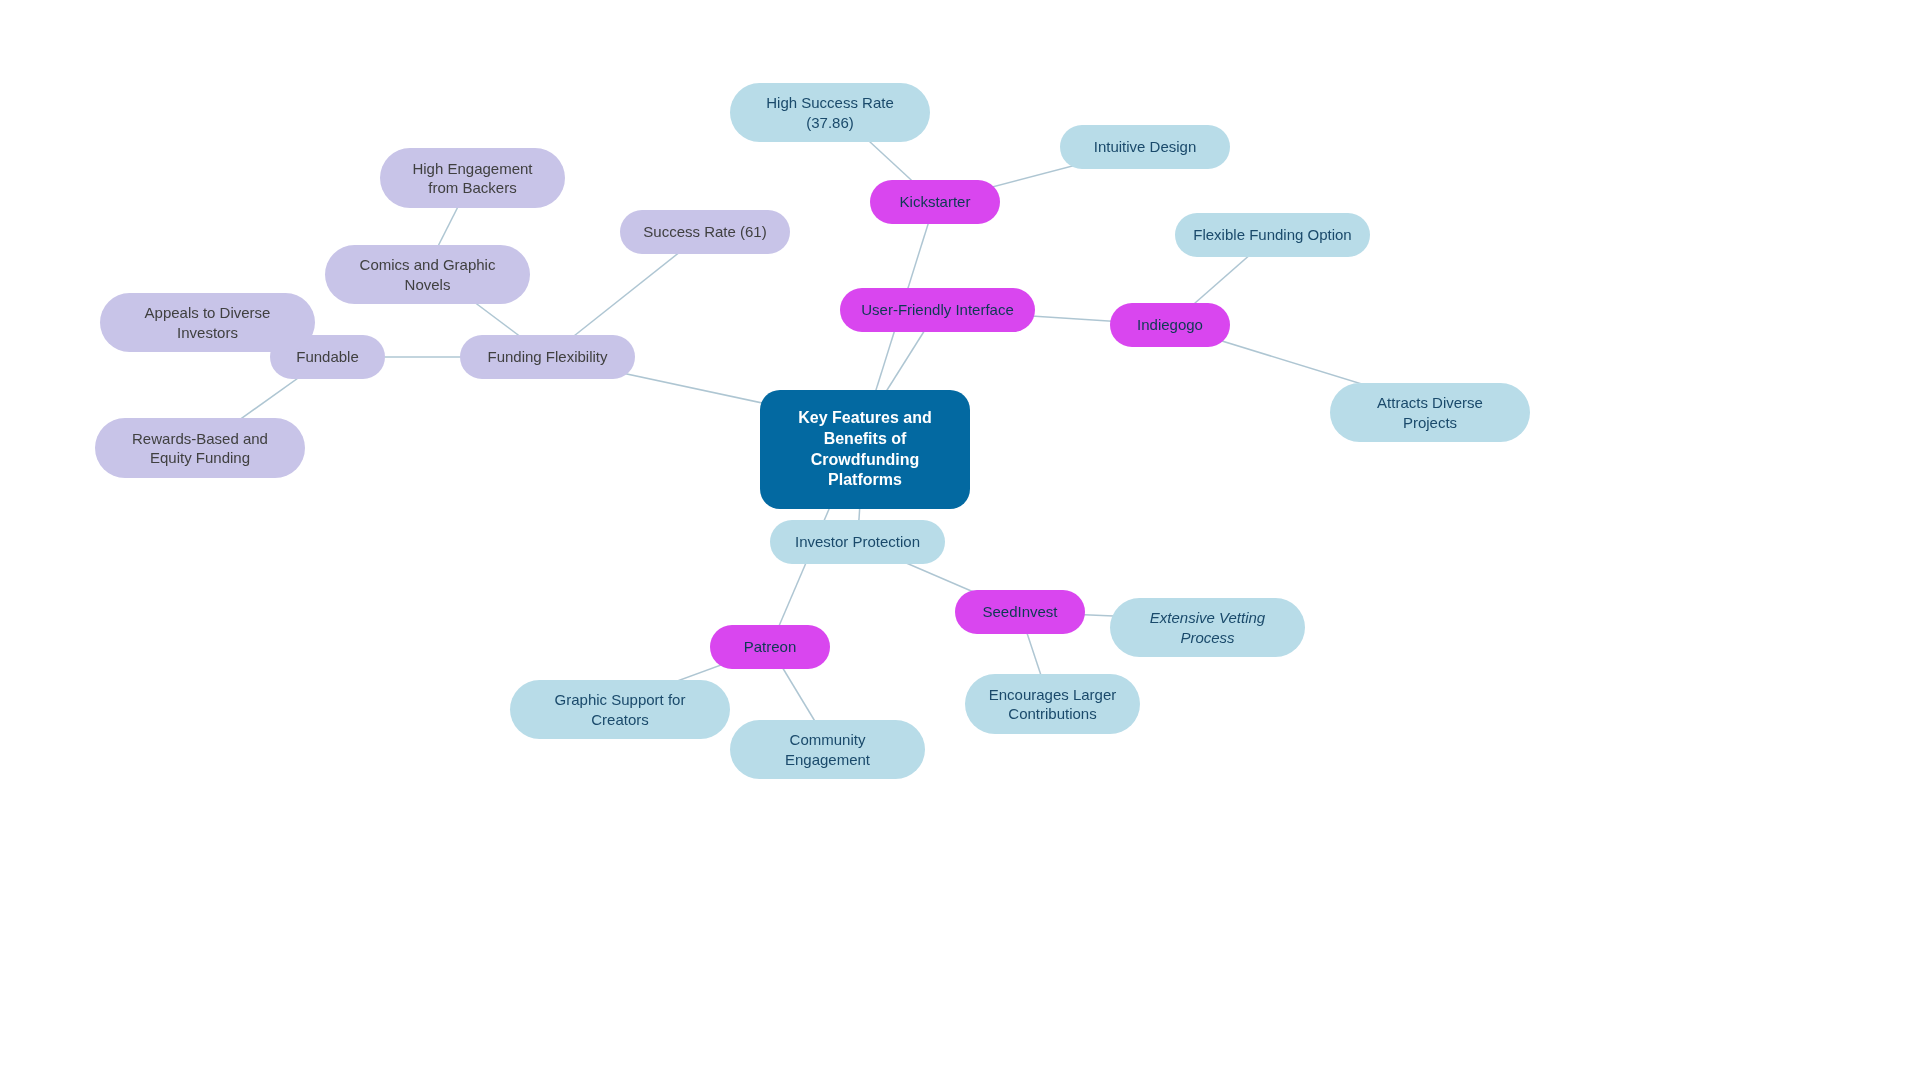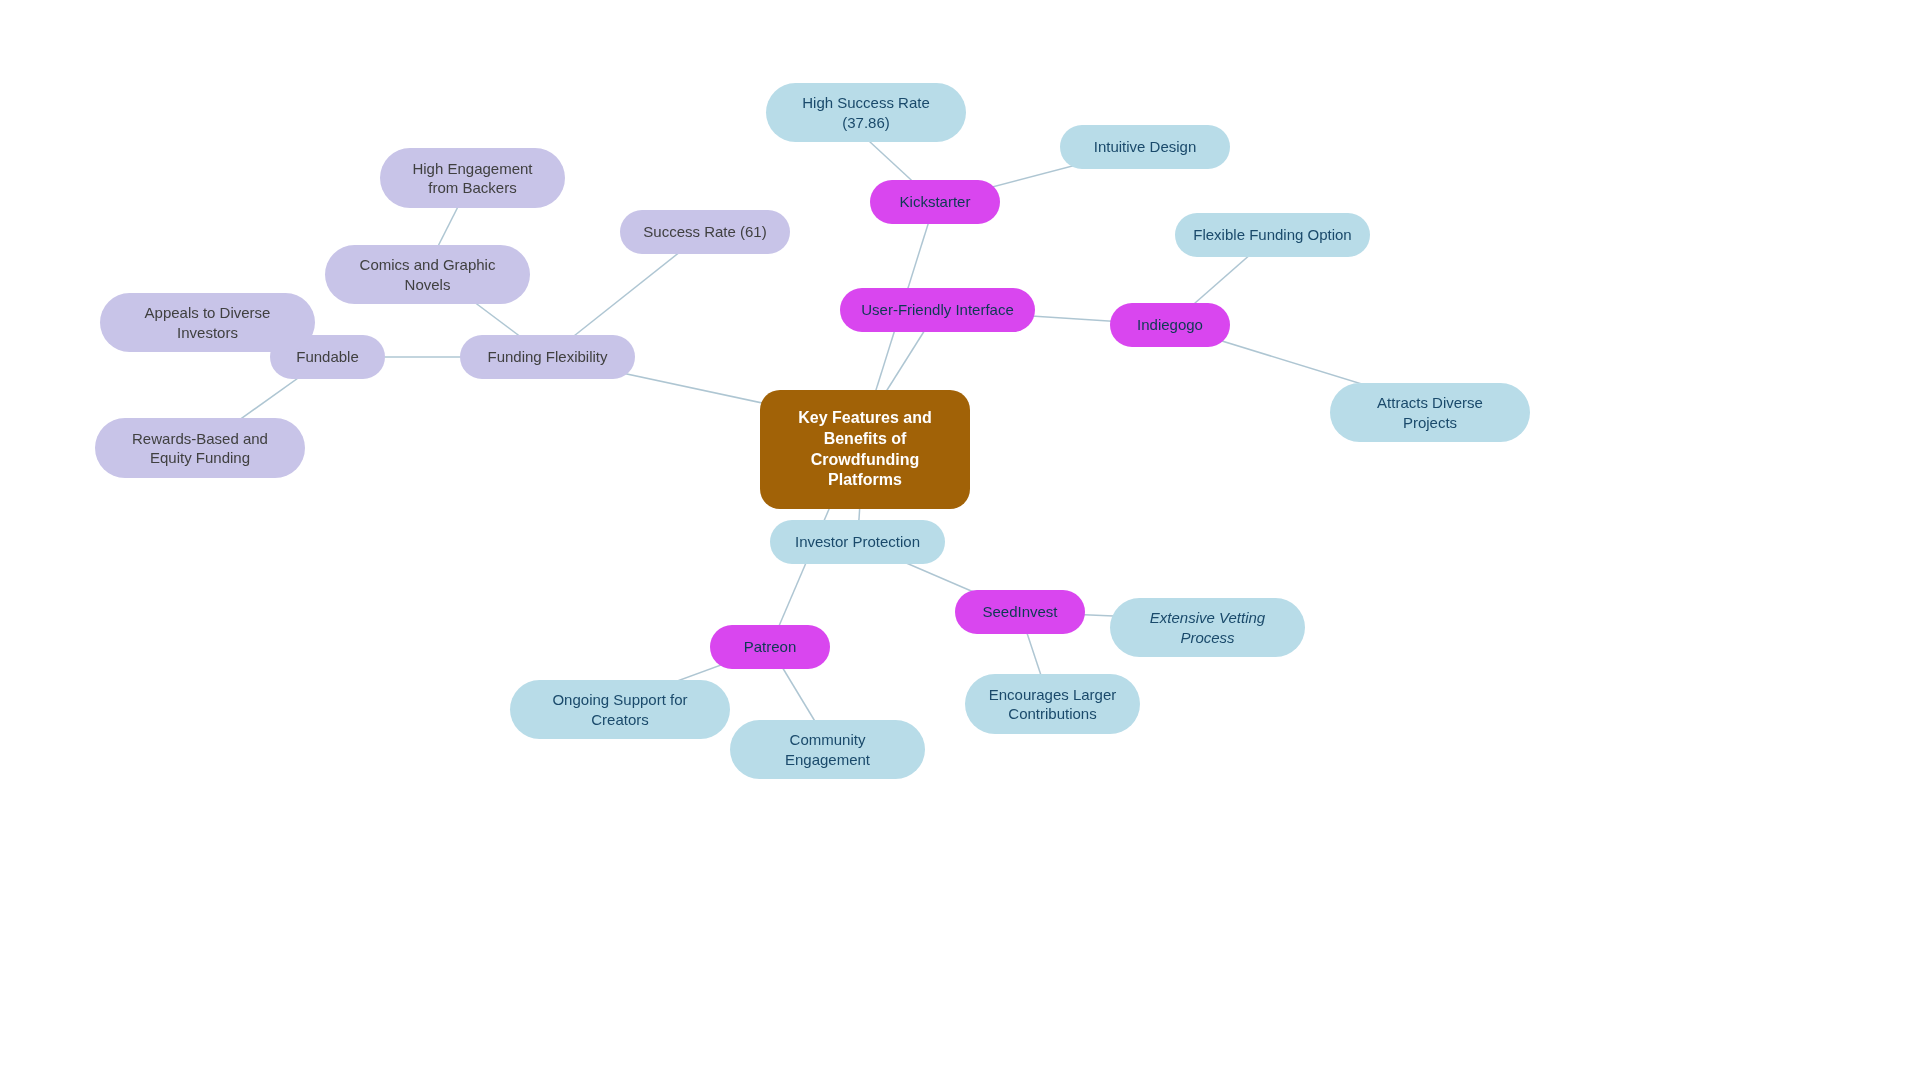--- a/index.html
+++ b/index.html
@@ -24,21 +24,21 @@
       align-items: center;
       justify-content: center;
       text-align: center;
       border-radius: 40px;
       font-size: 15px;
       font-weight: 400;
       line-height: 1.3;
       padding: 10px 18px;
     }
     .node-center {
-      background: #a16207;
+      background: #0369a1;
       color: #ffffff;
       font-size: 16px;
       font-weight: 600;
       border-radius: 20px;
       padding: 18px 28px;
     }
     .node-purple {
       background: #c8c4e8;
       color: #404040;
       border: none;
@@ -77,35 +77,35 @@
     <line x1="857.5" y1="542" x2="1020" y2="612" stroke="#9bb8c8" stroke-width="1.5" opacity="0.8"></line>
     <line x1="1020" y1="612" x2="1207.5" y2="620" stroke="#9bb8c8" stroke-width="1.5" opacity="0.8"></line>
     <line x1="1020" y1="612" x2="1052.5" y2="710" stroke="#9bb8c8" stroke-width="1.5" opacity="0.8"></line>
     <line x1="770" y1="647" x2="620" y2="702" stroke="#9bb8c8" stroke-width="1.5" opacity="0.8"></line>
     <line x1="770" y1="647" x2="827.5" y2="742" stroke="#9bb8c8" stroke-width="1.5" opacity="0.8"></line>
   </svg>
 
 <div class="node node-center" style="left: 760px; top: 390px; width: 210px; min-height: 70px;">Key Features and Benefits of
 Crowdfunding Platforms</div>
 <div class="node node-blue-dark" style="left: 870px; top: 180px; width: 130px; min-height: 44px;">Kickstarter</div>
-<div class="node node-blue" style="left: 766px; top: 83px; width: 200px; min-height: 44px;">High Success Rate (37.86)</div>
+<div class="node node-blue" style="left: 730px; top: 83px; width: 200px; min-height: 44px;">High Success Rate (37.86)</div>
 <div class="node node-blue" style="left: 1060px; top: 125px; width: 170px; min-height: 44px;">Intuitive Design</div>
 <div class="node node-blue-dark" style="left: 840px; top: 288px; width: 195px; min-height: 44px;">User-Friendly Interface</div>
 <div class="node node-blue-dark" style="left: 1110px; top: 303px; width: 120px; min-height: 44px;">Indiegogo</div>
 <div class="node node-blue" style="left: 1175px; top: 213px; width: 195px; min-height: 44px;">Flexible Funding Option</div>
 <div class="node node-blue" style="left: 1330px; top: 383px; width: 200px; min-height: 44px;">Attracts Diverse Projects</div>
 <div class="node node-purple" style="left: 460px; top: 335px; width: 175px; min-height: 44px;">Funding Flexibility</div>
 <div class="node node-purple" style="left: 620px; top: 210px; width: 170px; min-height: 44px;">Success Rate (61)</div>
 <div class="node node-purple" style="left: 325px; top: 245px; width: 205px; min-height: 44px;">Comics and Graphic Novels</div>
 <div class="node node-purple" style="left: 380px; top: 148px; width: 185px; min-height: 60px;">High Engagement from
 Backers</div>
 <div class="node node-purple" style="left: 270px; top: 335px; width: 115px; min-height: 44px;">Fundable</div>
 <div class="node node-purple" style="left: 100px; top: 293px; width: 215px; min-height: 44px;">Appeals to Diverse Investors</div>
 <div class="node node-purple" style="left: 95px; top: 418px; width: 210px; min-height: 60px;">Rewards-Based and Equity
 Funding</div>
 <div class="node node-blue" style="left: 770px; top: 520px; width: 175px; min-height: 44px;">Investor Protection</div>
 <div class="node node-blue-dark" style="left: 955px; top: 590px; width: 130px; min-height: 44px;">SeedInvest</div>
 <div class="node node-blue" style="left: 1110px; top: 598px; width: 195px; min-height: 44px; font-style: italic;">Extensive Vetting Process</div>
 <div class="node node-blue" style="left: 965px; top: 674px; width: 175px; min-height: 60px;">Encourages Larger
 Contributions</div>
 <div class="node node-blue-dark" style="left: 710px; top: 625px; width: 120px; min-height: 44px;">Patreon</div>
-<div class="node node-blue" style="left: 510px; top: 680px; width: 220px; min-height: 44px;">Ongoing Support for Creators</div>
+<div class="node node-blue" style="left: 510px; top: 680px; width: 220px; min-height: 44px;">Graphic Support for Creators</div>
 <div class="node node-blue" style="left: 730px; top: 720px; width: 195px; min-height: 44px;">Community Engagement</div>
 
 </body></html>

